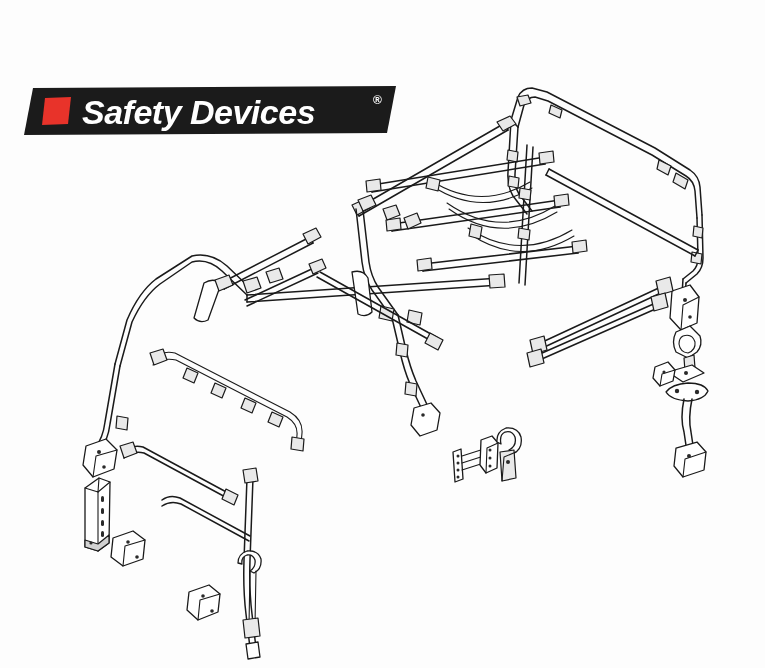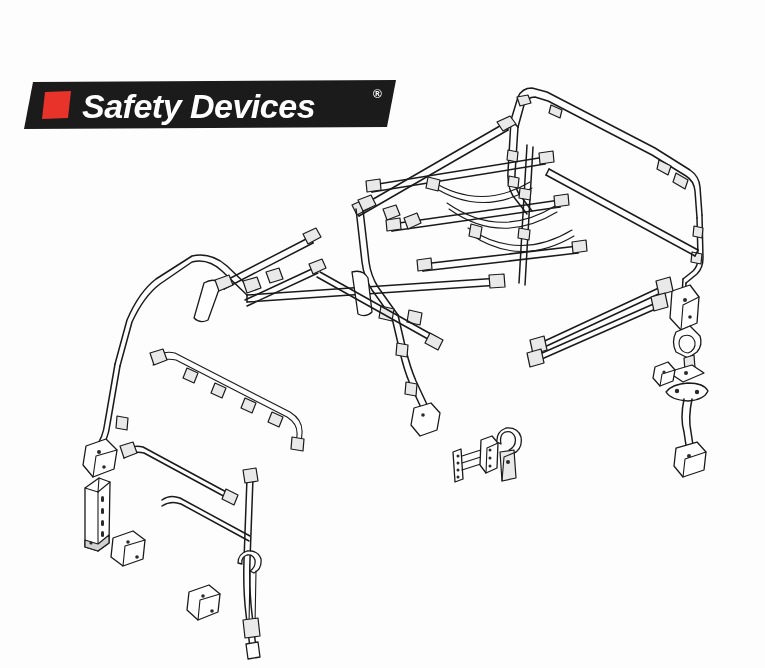--- a/index.html
+++ b/index.html
@@ -14,21 +14,21 @@
     position: relative;
     width: 765px;
     height: 668px;
     background: #fdfdfd;
     overflow: hidden;
   }
   
   #logo-banner {
     position: absolute;
     left: 24px;
-    top: 80px;
+    top: 86px;
     width: 372px;
     height: 49px;
   }
   #logo-banner svg { display: block; }
   .logo-text {
     font-family: "Liberation Sans", sans-serif;
     font-weight: bold;
     font-style: italic;
     fill: #ffffff;
   }

